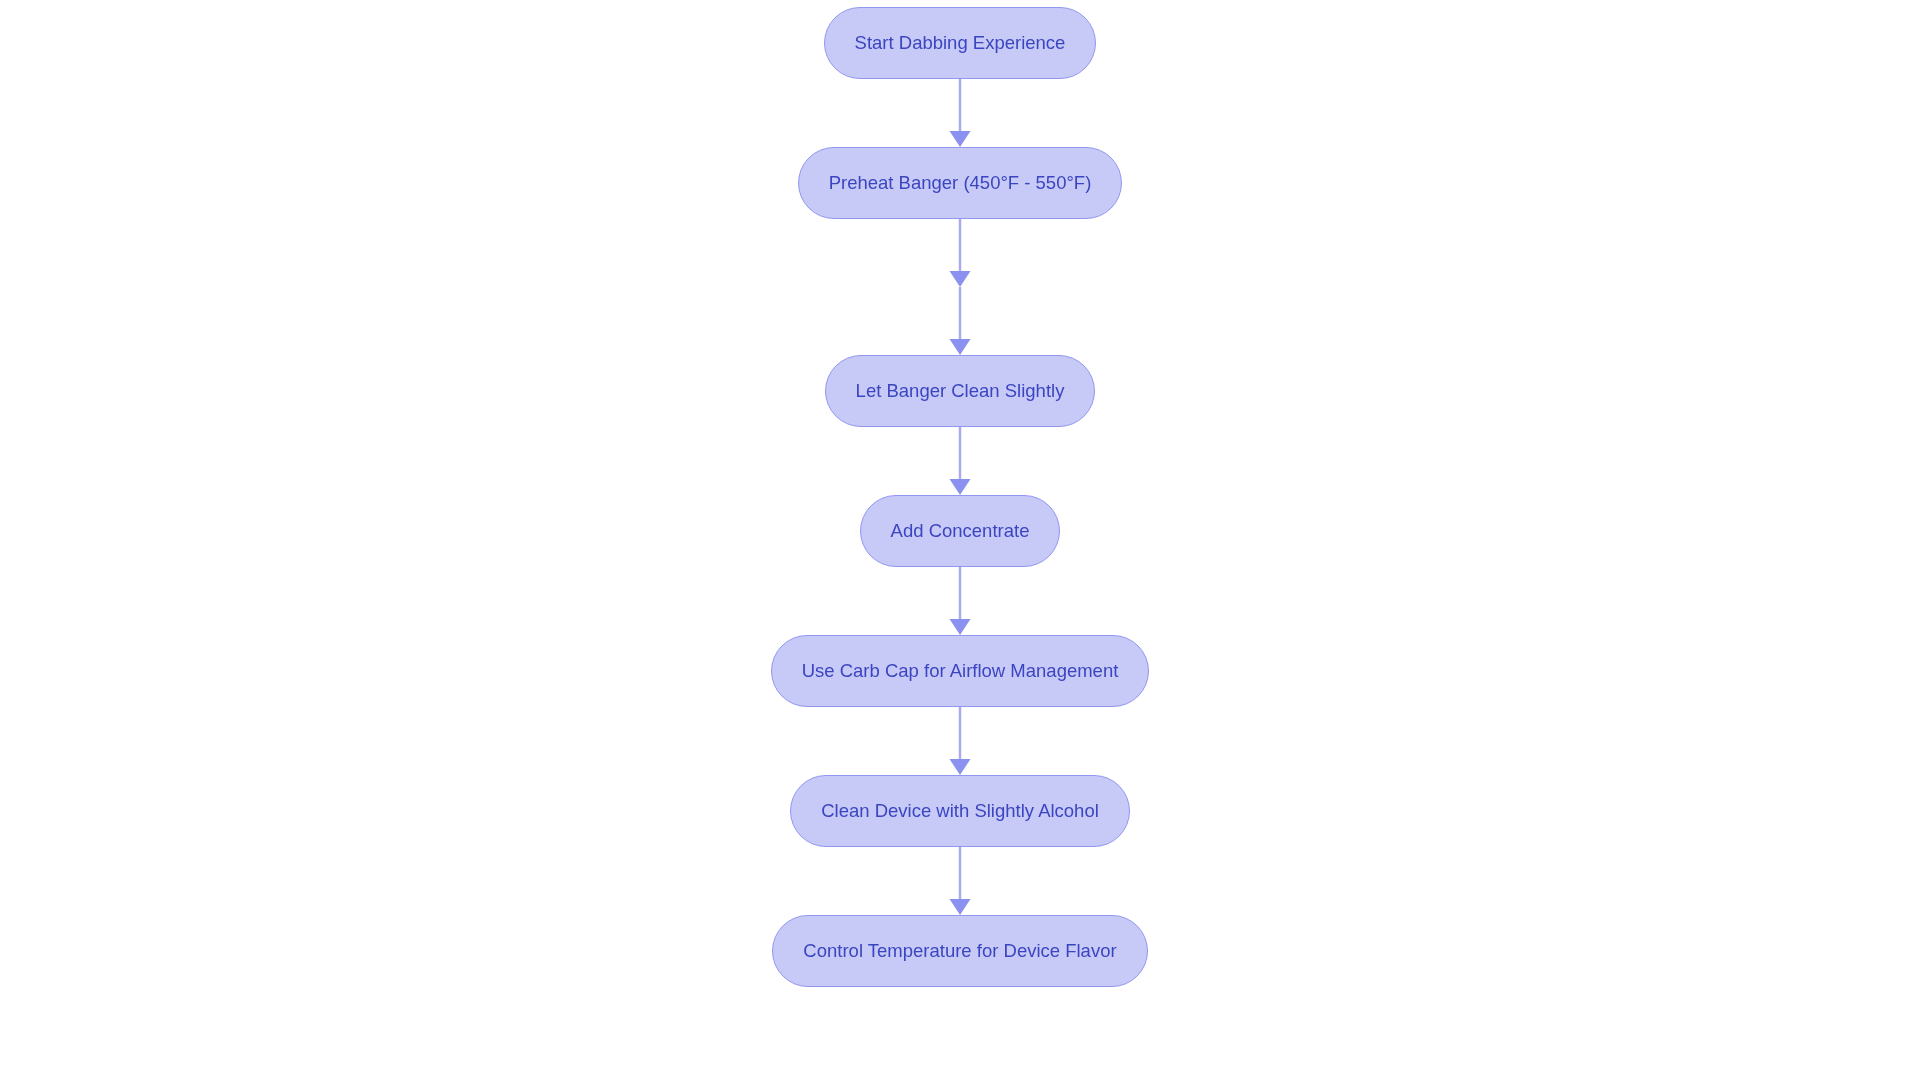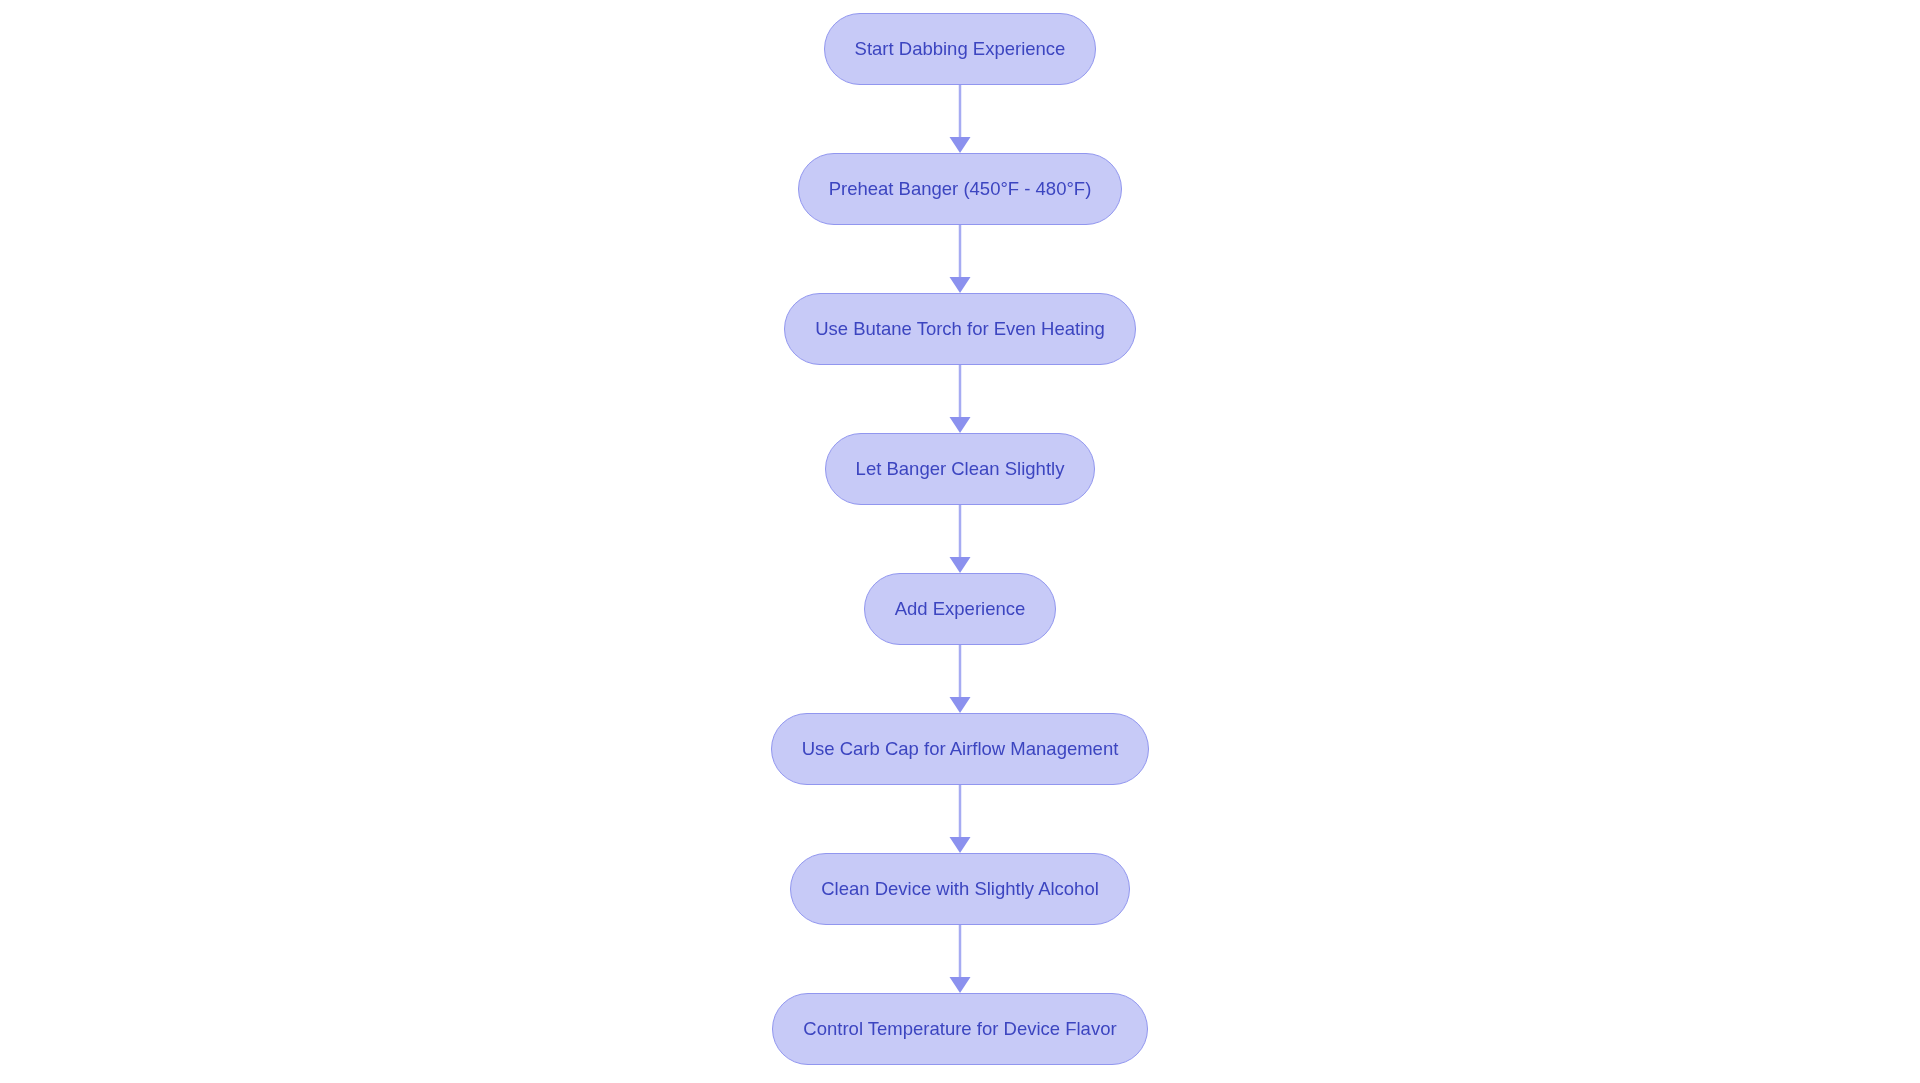--- a/index.html
+++ b/index.html
@@ -10,21 +10,21 @@
   }
   .canvas {
     position: relative;
     width: 1920px;
     height: 1083px;
     box-sizing: border-box;
     background: var(--background, #ffffff);
     display: flex;
     flex-direction: column;
     align-items: center;
-    padding-top: 13px;
+    padding-top: 7px;
     font-family: "Liberation Sans", sans-serif;
     overflow: hidden;
     border-radius: 26px;
   }
   .flow-node {
     box-sizing: border-box;
     flex: 0 0 auto;
     display: flex;
     align-items: center;
     justify-content: center;
@@ -48,42 +48,41 @@
 
 <div class="canvas">
 
   <div class="flow-node">Start Dabbing Experience</div>
 
   <svg class="flow-arrow" width="24" height="68" viewBox="0 0 24 68">
     <line x1="12" y1="0" x2="12" y2="56" stroke-width="2.5" stroke="#a6abf2"></line>
     <polygon points="1.5,52 22.5,52 12,68" fill="#8b91ee"></polygon>
   </svg>
 
-  <div class="flow-node">Preheat Banger (450°F - 480°F)</div>
+  <div class="flow-node">Preheat Banger (450°F - 550°F)</div>
 
   <svg class="flow-arrow" width="24" height="68" viewBox="0 0 24 68">
     <line x1="12" y1="0" x2="12" y2="56" stroke-width="2.5" stroke="#a6abf2"></line>
     <polygon points="1.5,52 22.5,52 12,68" fill="#8b91ee"></polygon>
   </svg>
 
-  <div class="flow-node">Use Butane Torch for Even Heating</div>
 
   <svg class="flow-arrow" width="24" height="68" viewBox="0 0 24 68">
     <line x1="12" y1="0" x2="12" y2="56" stroke-width="2.5" stroke="#a6abf2"></line>
     <polygon points="1.5,52 22.5,52 12,68" fill="#8b91ee"></polygon>
   </svg>
 
   <div class="flow-node">Let Banger Clean Slightly</div>
 
   <svg class="flow-arrow" width="24" height="68" viewBox="0 0 24 68">
     <line x1="12" y1="0" x2="12" y2="56" stroke-width="2.5" stroke="#a6abf2"></line>
     <polygon points="1.5,52 22.5,52 12,68" fill="#8b91ee"></polygon>
   </svg>
 
-  <div class="flow-node">Add Experience</div>
+  <div class="flow-node">Add Concentrate</div>
 
   <svg class="flow-arrow" width="24" height="68" viewBox="0 0 24 68">
     <line x1="12" y1="0" x2="12" y2="56" stroke-width="2.5" stroke="#a6abf2"></line>
     <polygon points="1.5,52 22.5,52 12,68" fill="#8b91ee"></polygon>
   </svg>
 
   <div class="flow-node">Use Carb Cap for Airflow Management</div>
 
   <svg class="flow-arrow" width="24" height="68" viewBox="0 0 24 68">
     <line x1="12" y1="0" x2="12" y2="56" stroke-width="2.5" stroke="#a6abf2"></line>

